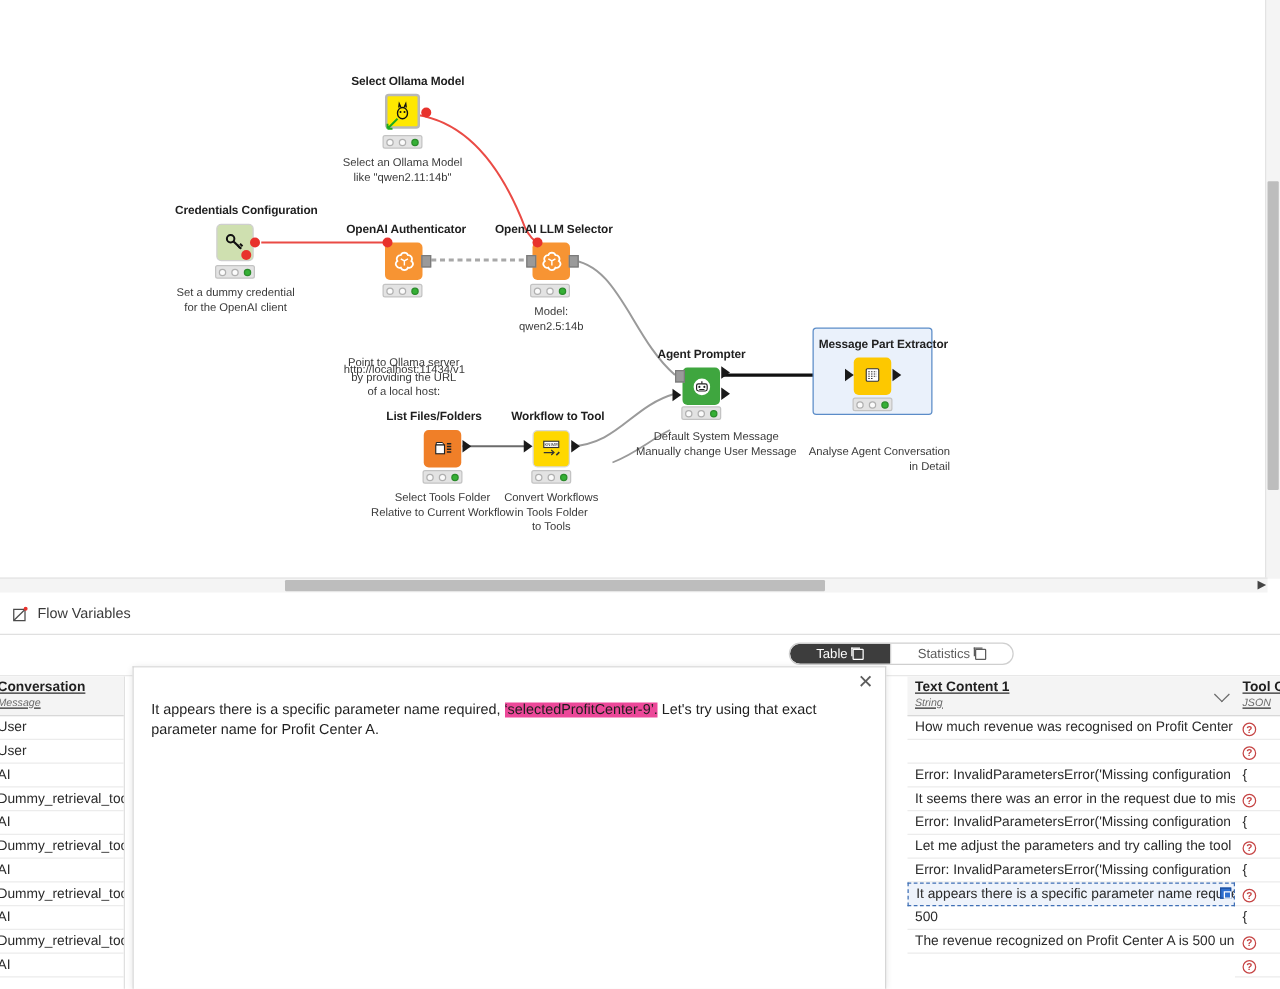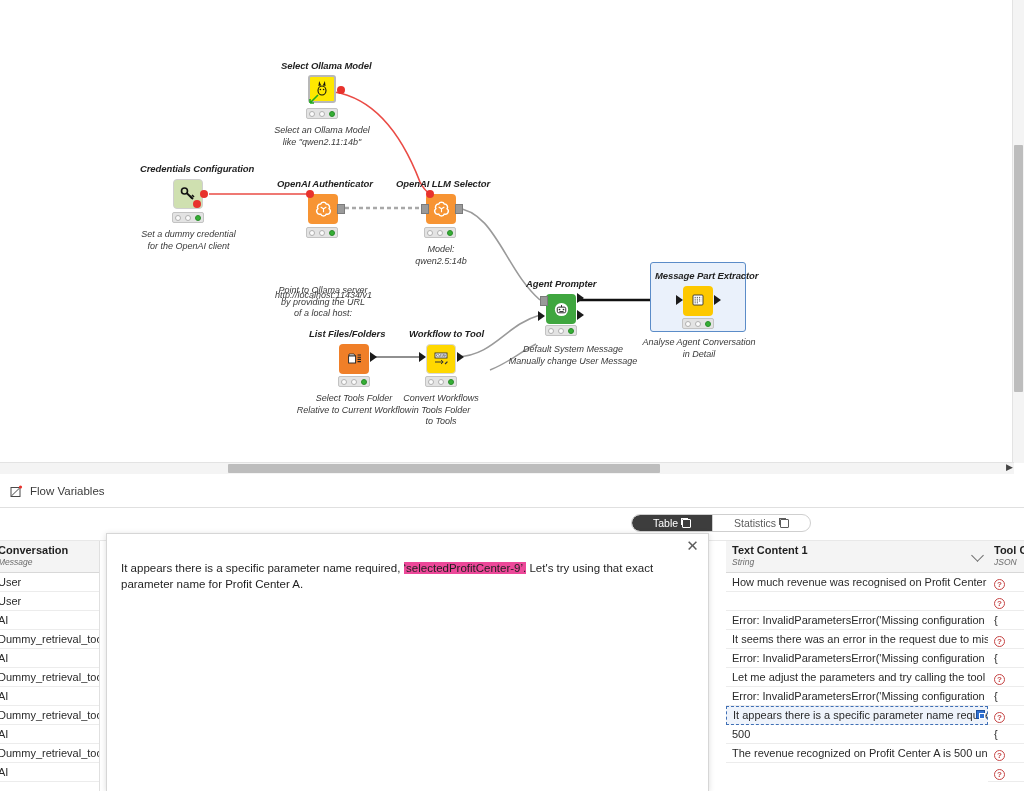--- a/index.html
+++ b/index.html
@@ -13,21 +13,21 @@
   }
 
   
   #canvas {
     position: absolute;
     left: 0; top: 0;
     width: 1024px; height: 463px;
     background: #ffffff;
     overflow: hidden;
   }
-  #canvas-clip { position: absolute; left:0; top:0; width: 1012px; height: 574px; overflow: hidden; font-style: italic; }
+  #canvas-clip { position: absolute; left:0; top:0; width: 1012px; height: 574px; overflow: hidden; }
 
   .node { position: absolute; }
   .node-title {
     position: absolute;
     white-space: nowrap;
     font-size: 9.5px;
     font-weight: bold;
     color: #1f1f1f;
     letter-spacing: -0.1px;
   }
@@ -148,21 +148,21 @@
     background: #fff; overflow: hidden;
     border-top: 1px solid #e8e8e8;
   }
   .tcol { position: absolute; top: 0; height: 251px; }
   #col-conv { left: 0; width: 100px; border-right: 1px solid #e0e0e0; }
   #col-text { left: 726px; width: 262px; }
   #col-tool { left: 988px; width: 36px; }
 
   .th {
     height: 32px; background: #f4f4f4; border-bottom: 1px solid #d8d8d8;
-    padding: 3px 6px 0 6px; position: relative;
+    padding: 3px 6px 0 6px; position: relative; text-decoration: underline;
   }
   .th .th-name { font-size: 11px; font-weight: bold; color: #1f1f1f; white-space: nowrap; }
   .th .th-type { font-size: 8.5px; font-style: italic; color: #6b6b6b; margin-top: 1px; }
   .th .chev {
     position: absolute; right: 6px; top: 10px; width: 9px; height: 9px;
     border-left: 1.3px solid #6b6b6b; border-bottom: 1.3px solid #6b6b6b;
     transform: rotate(-45deg);
   }
   .td {
     height: 19px; line-height: 19px;
@@ -367,21 +367,21 @@
           <path d="M4.6 4.4 h6.8 M4.6 6.2 h6.8 M4.6 8 h6.8 M4.6 9.8 h4" stroke="#333" stroke-width="0.8" stroke-dasharray="1.2 1"></path>
         </svg>
       </div>
       <div class="port-in" style="left:676px; top:295px;"></div>
       <div class="port-out" style="left:714px; top:295px;"></div>
       <div class="status-bar" style="left:682px; top:318px;">
         <i></i>
           <i></i>
           <i class="on"></i>
       </div>
-      <div class="node-desc" style="left:638px; top:337px; width:122px;">Analyse Agent Conversation
+      <div class="node-desc" style="left:638px; top:356px; width:122px;text-align:right;">Analyse Agent Conversation
 in Detail</div>
     </div>
 
     <div class="node">
       <div class="node-title" style="left:309px; top:328px;">List Files/Folders</div>
       <div class="node-icon orange2" style="left:339px; top:344px;">
         <svg width="17" height="17" viewBox="0 0 17 17">
           <path d="M3 3 h5 l1.4 2 h-6.4 z" fill="#fff" stroke="#222" stroke-width="0.8"></path>
           <rect x="2.6" y="5" width="7" height="7" fill="#fff" stroke="#222" stroke-width="0.9"></rect>
           <path d="M11.5 4 h3.5 M11.5 6.2 h3.5 M11.5 8.4 h3.5 M11.5 10.6 h3.5" stroke="#222" stroke-width="1.1"></path>

